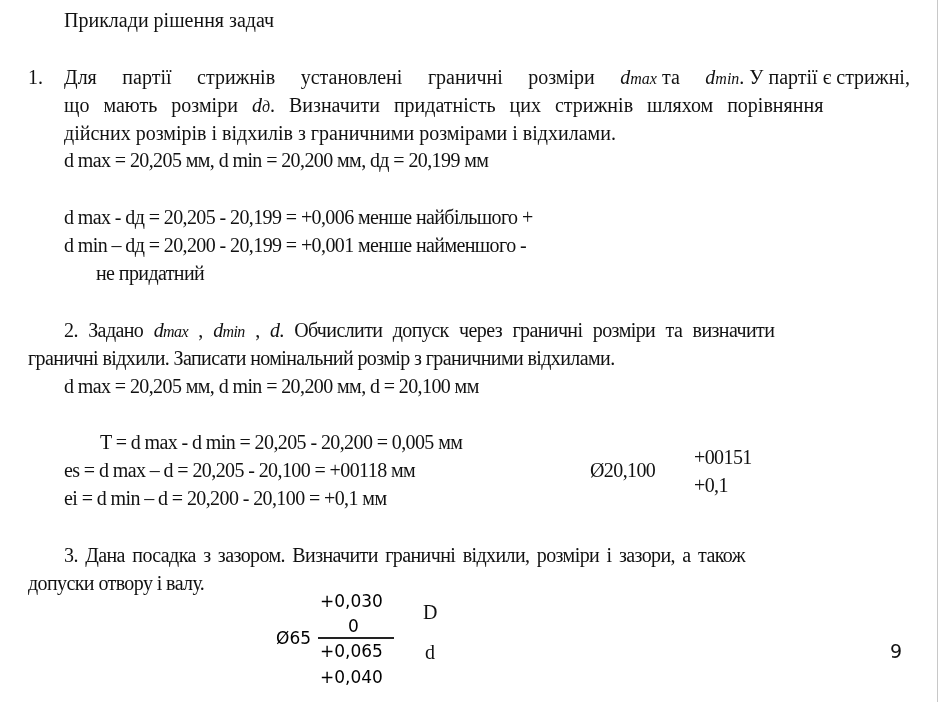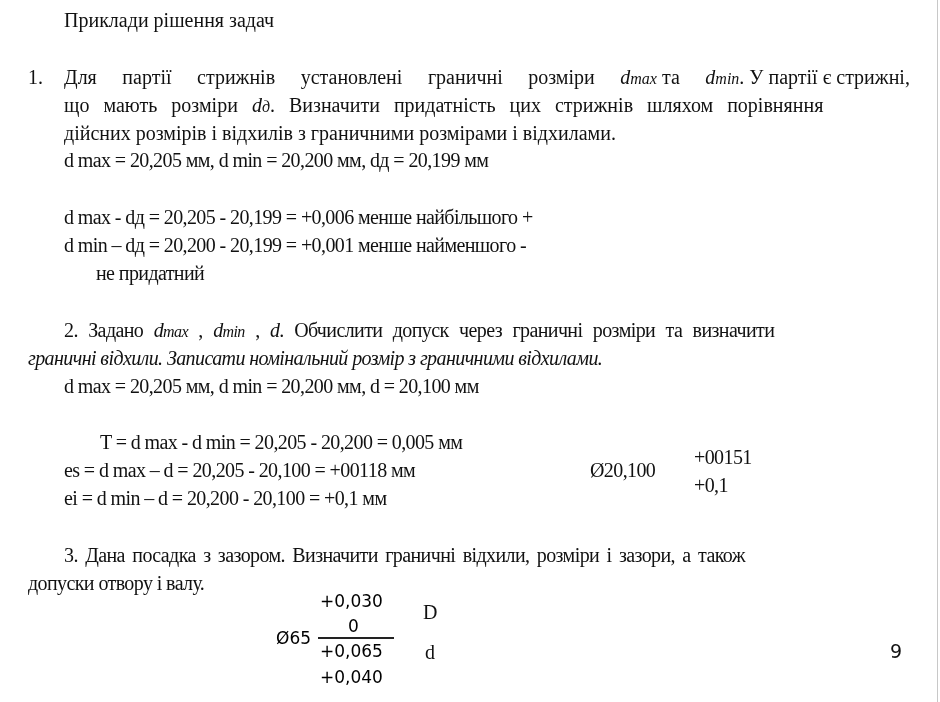--- a/index.html
+++ b/index.html
@@ -44,21 +44,21 @@
   <div class="line" style="left:64px; top:121px;">дійсних розмірів і відхилів з граничними розмірами і відхилами.</div>
   <div class="line narrow" style="left:64px; top:148px;">d max = 20,205 мм, d min = 20,200 мм, dд = 20,199 мм</div>
 
   <div class="line narrow" style="left:64px; top:205px;">d max - dд = 20,205 - 20,199 = +0,006 менше найбільшого +</div>
   <div class="line narrow" style="left:64px; top:233px;">d min – dд = 20,200 - 20,199 = +0,001 менше найменшого -</div>
   <div class="line narrow" style="left:64px; top:261px;margin-left:32px;">не придатний</div>
 
   <div class="line narrow" style="left:64px; top:318px; width:846px; word-spacing:6px;">
     <span>2. Задано</span> <span class="it">d</span><span class="sub">max</span> , <span class="it">d</span><span class="sub">min</span> , <span class="it">d</span><span>. Обчислити допуск через граничні розміри та визначити</span>
   </div>
-  <div class="line narrow" style="left:28px; top:346px;font-style:italic;">граничні відхили. Записати номінальний розмір з граничними відхилами.</div>
+  <div class="line narrow" style="left:28px; top:346px;">граничні відхили. Записати номінальний розмір з граничними відхилами.</div>
   <div class="line narrow" style="left:64px; top:374px;">d max = 20,205 мм, d min = 20,200 мм, d = 20,100 мм</div>
 
   <div class="line narrow" style="left:64px; top:430px;margin-left:36px;">T = d max - d min = 20,205 - 20,200 = 0,005 мм</div>
   <div class="line narrow" style="left:64px; top:458px;">es = d max – d = 20,205 - 20,100 = +00118 мм</div>
   <div class="line narrow" style="left:64px; top:486px;">ei = d min – d = 20,200 - 20,100 =  +0,1 мм</div>
 
   <div class="num narrow" style="left:590px; top:458px;">Ø20,100</div>
   <div class="num narrow" style="left:694px; top:445px;">+00151</div>
   <div class="num narrow" style="left:694px; top:473px;">+0,1</div>
 

